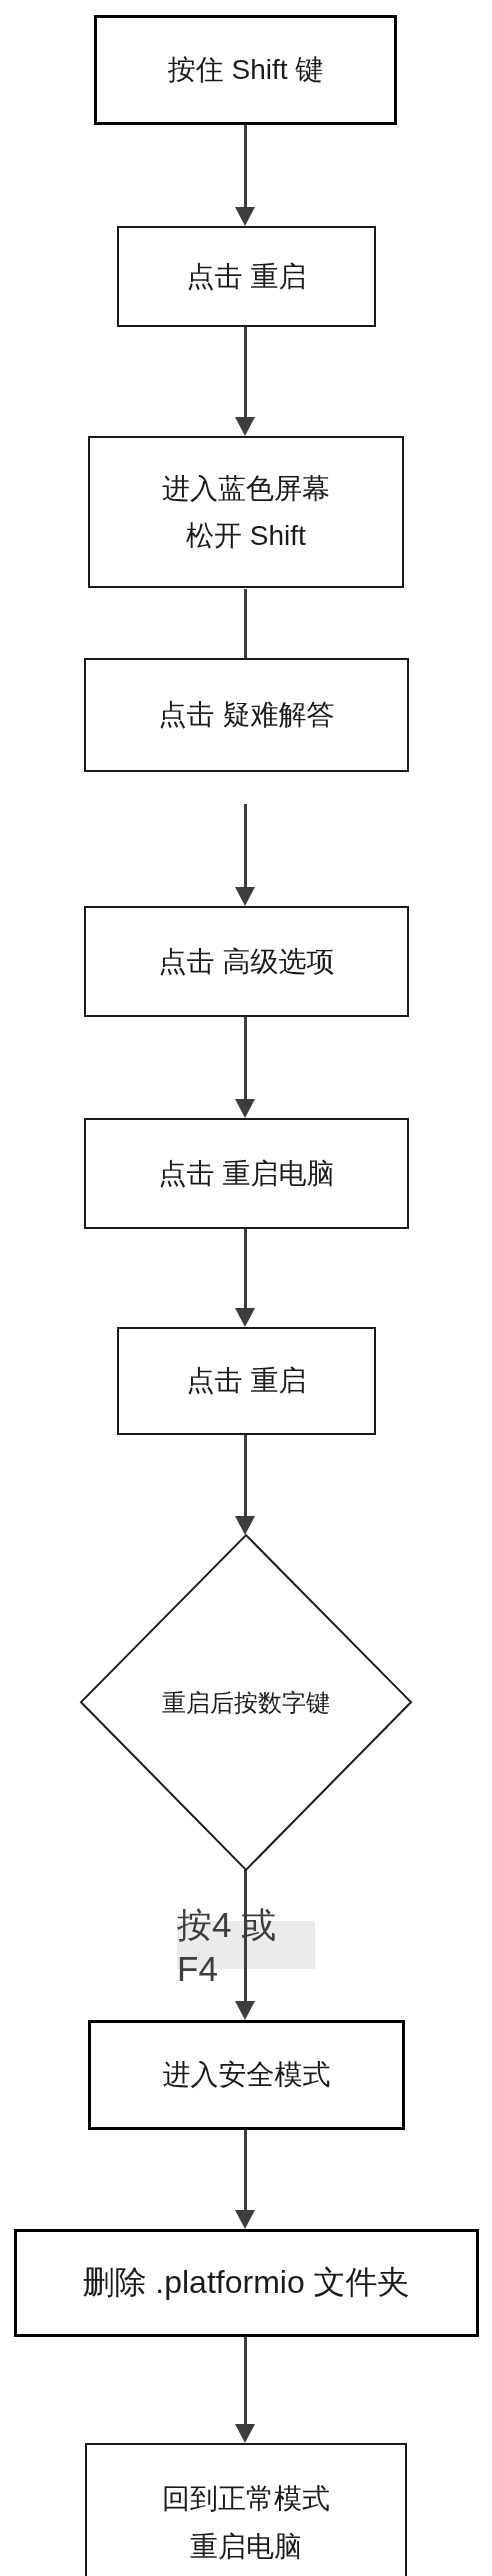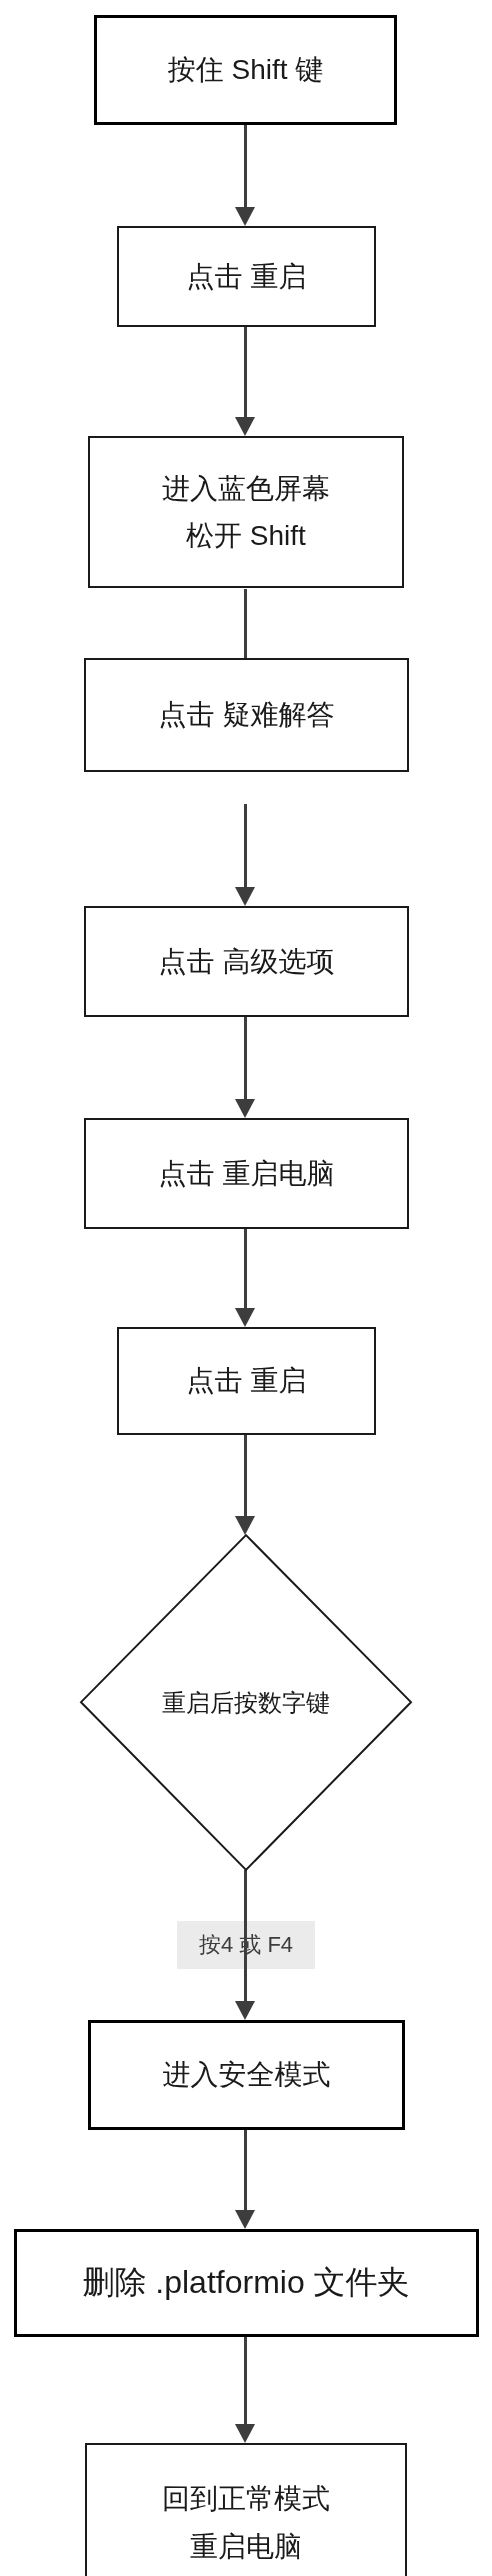--- a/index.html
+++ b/index.html
@@ -71,21 +71,21 @@
   .ar7{top:1434px;height:101px;}
   .ar8{top:1870px;height:150px;}
   .ar9{top:2129px;height:100px;}
   .ar10{top:2337px;height:106px;}
   
   .edge-label{
     position:absolute;
     left:177px;top:1921px;width:138px;height:48px;
     background:#ebebeb;
     display:flex;align-items:center;justify-content:center;
-    font-size:22px;color:#3d3d3d;
+    font-size:35px;color:#3d3d3d;
     z-index:0;
   }
   .edge-label span{position:relative;z-index:3;}
 </style>
 </head>
 <body>
 
 <div class="canvas">
 
   <div class="node bold n1">

